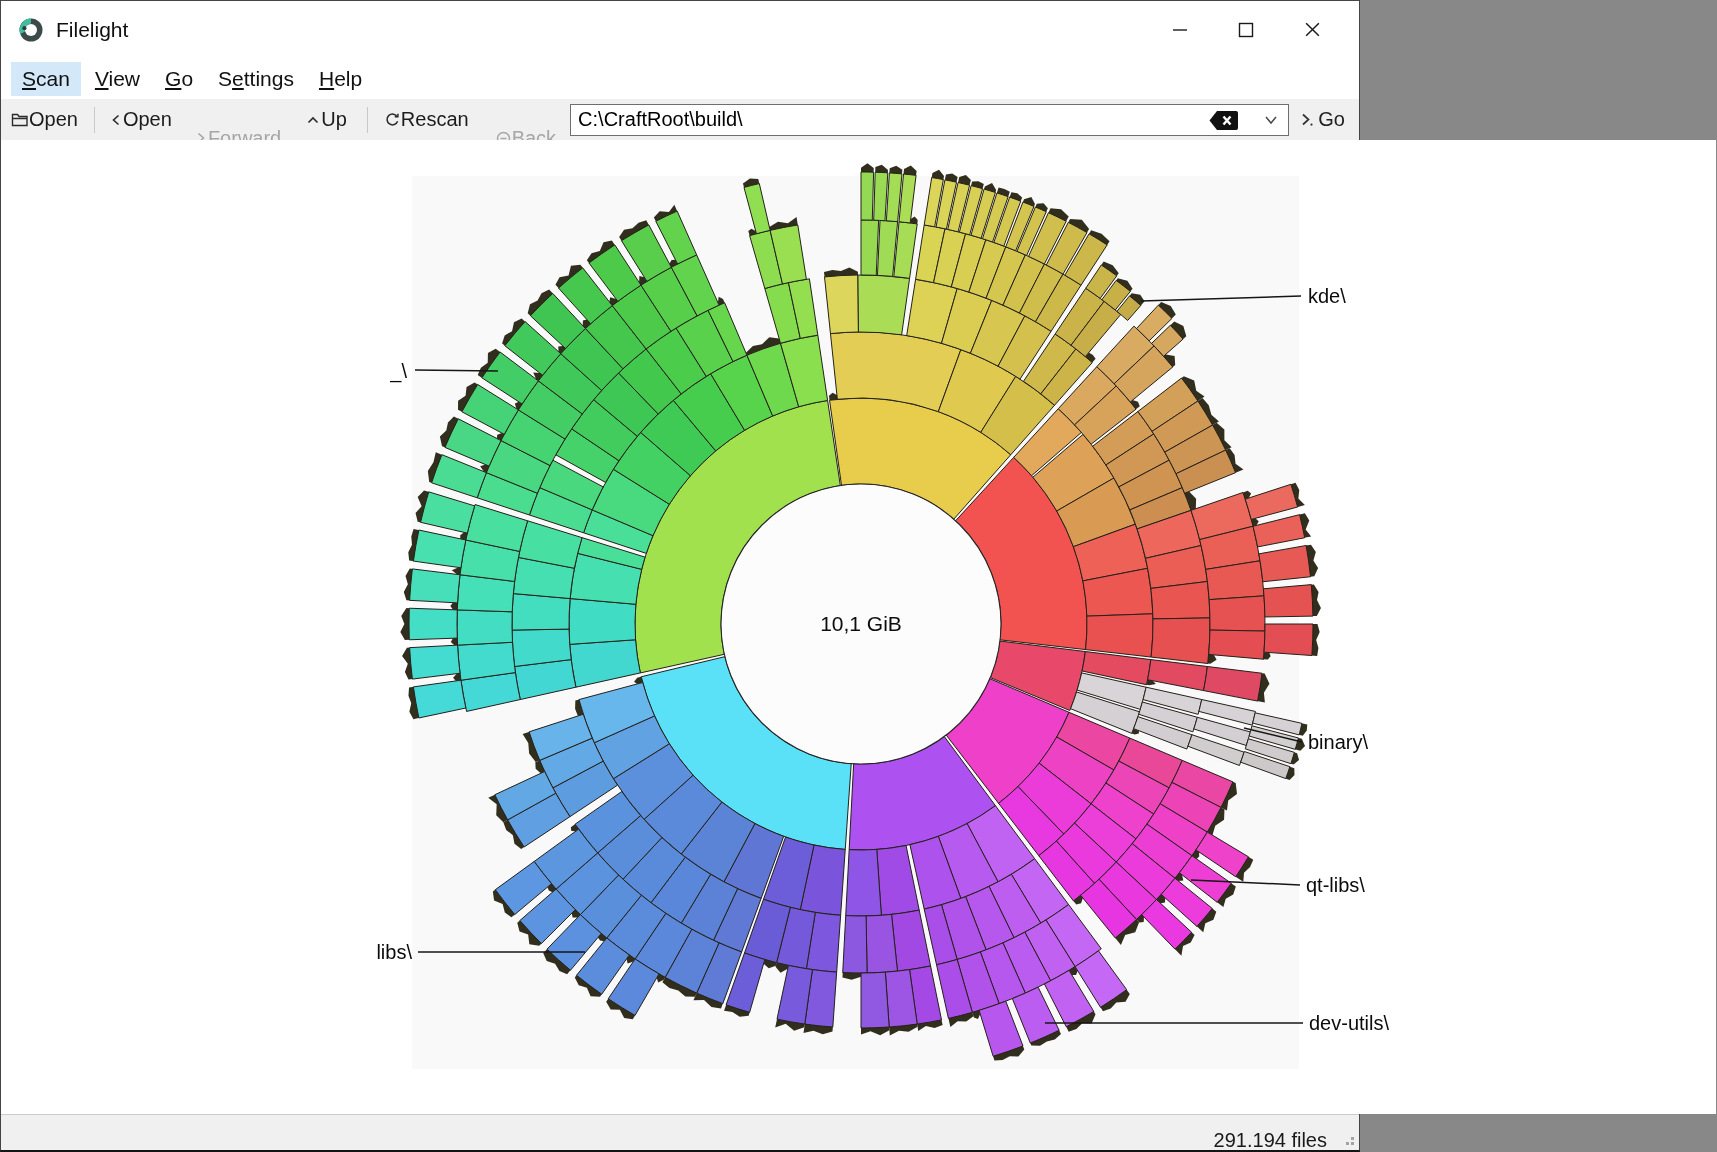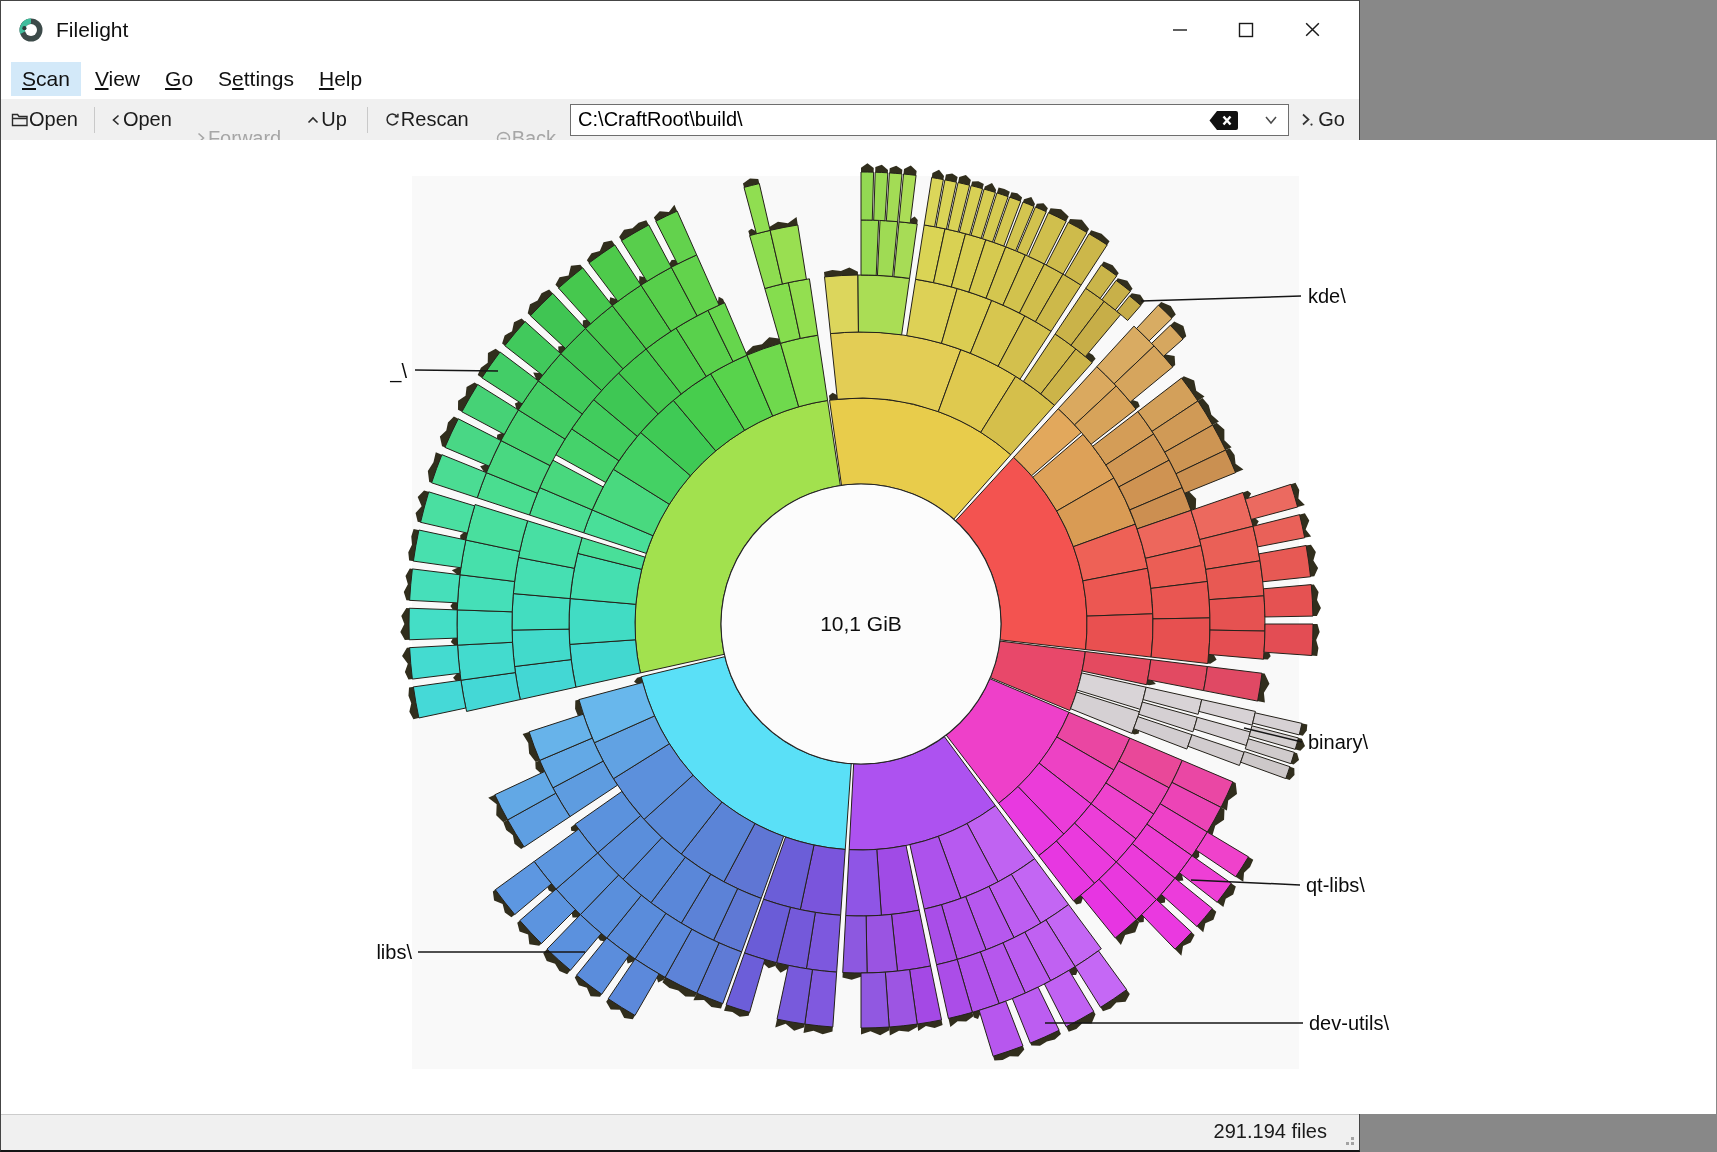--- a/index.html
+++ b/index.html
@@ -28,21 +28,21 @@
     border:1px solid #6e6e6e;box-sizing:border-box;display:flex;align-items:center;}
   .urltext{margin-left:7px;font-size:20px;color:#000;text-align:right;}
   .clear-btn{position:absolute;right:48px;top:4px;}
   .dd-btn{position:absolute;right:10px;top:9px;}
   .go-btn{display:flex;align-items:center;gap:4px;margin-left:10px;margin-right:14px;color:#222;}
   
   .main{position:absolute;left:0;top:139px;width:1715px;height:974px;background:#fff;}
   
   .statusbar{position:absolute;left:0;top:1113px;width:100%;height:36px;background:#f0f0f0;
     border-top:1px solid #cccccc;box-sizing:border-box;}
-  .status-files{position:absolute;right:32px;top:5px;font-size:20px;color:#1a1a1a;}
+  .status-files{position:absolute;right:32px;top:14px;font-size:20px;color:#1a1a1a;}
   .grip{position:absolute;right:3px;bottom:3px;}
 </style>
 </head>
 <body>
 
 <div class="window">
 
   <div class="titlebar">
     <svg class="app-icon" viewBox="0 0 26 26">
       <circle cx="13" cy="13" r="11.5" fill="#3c4a49"></circle>

